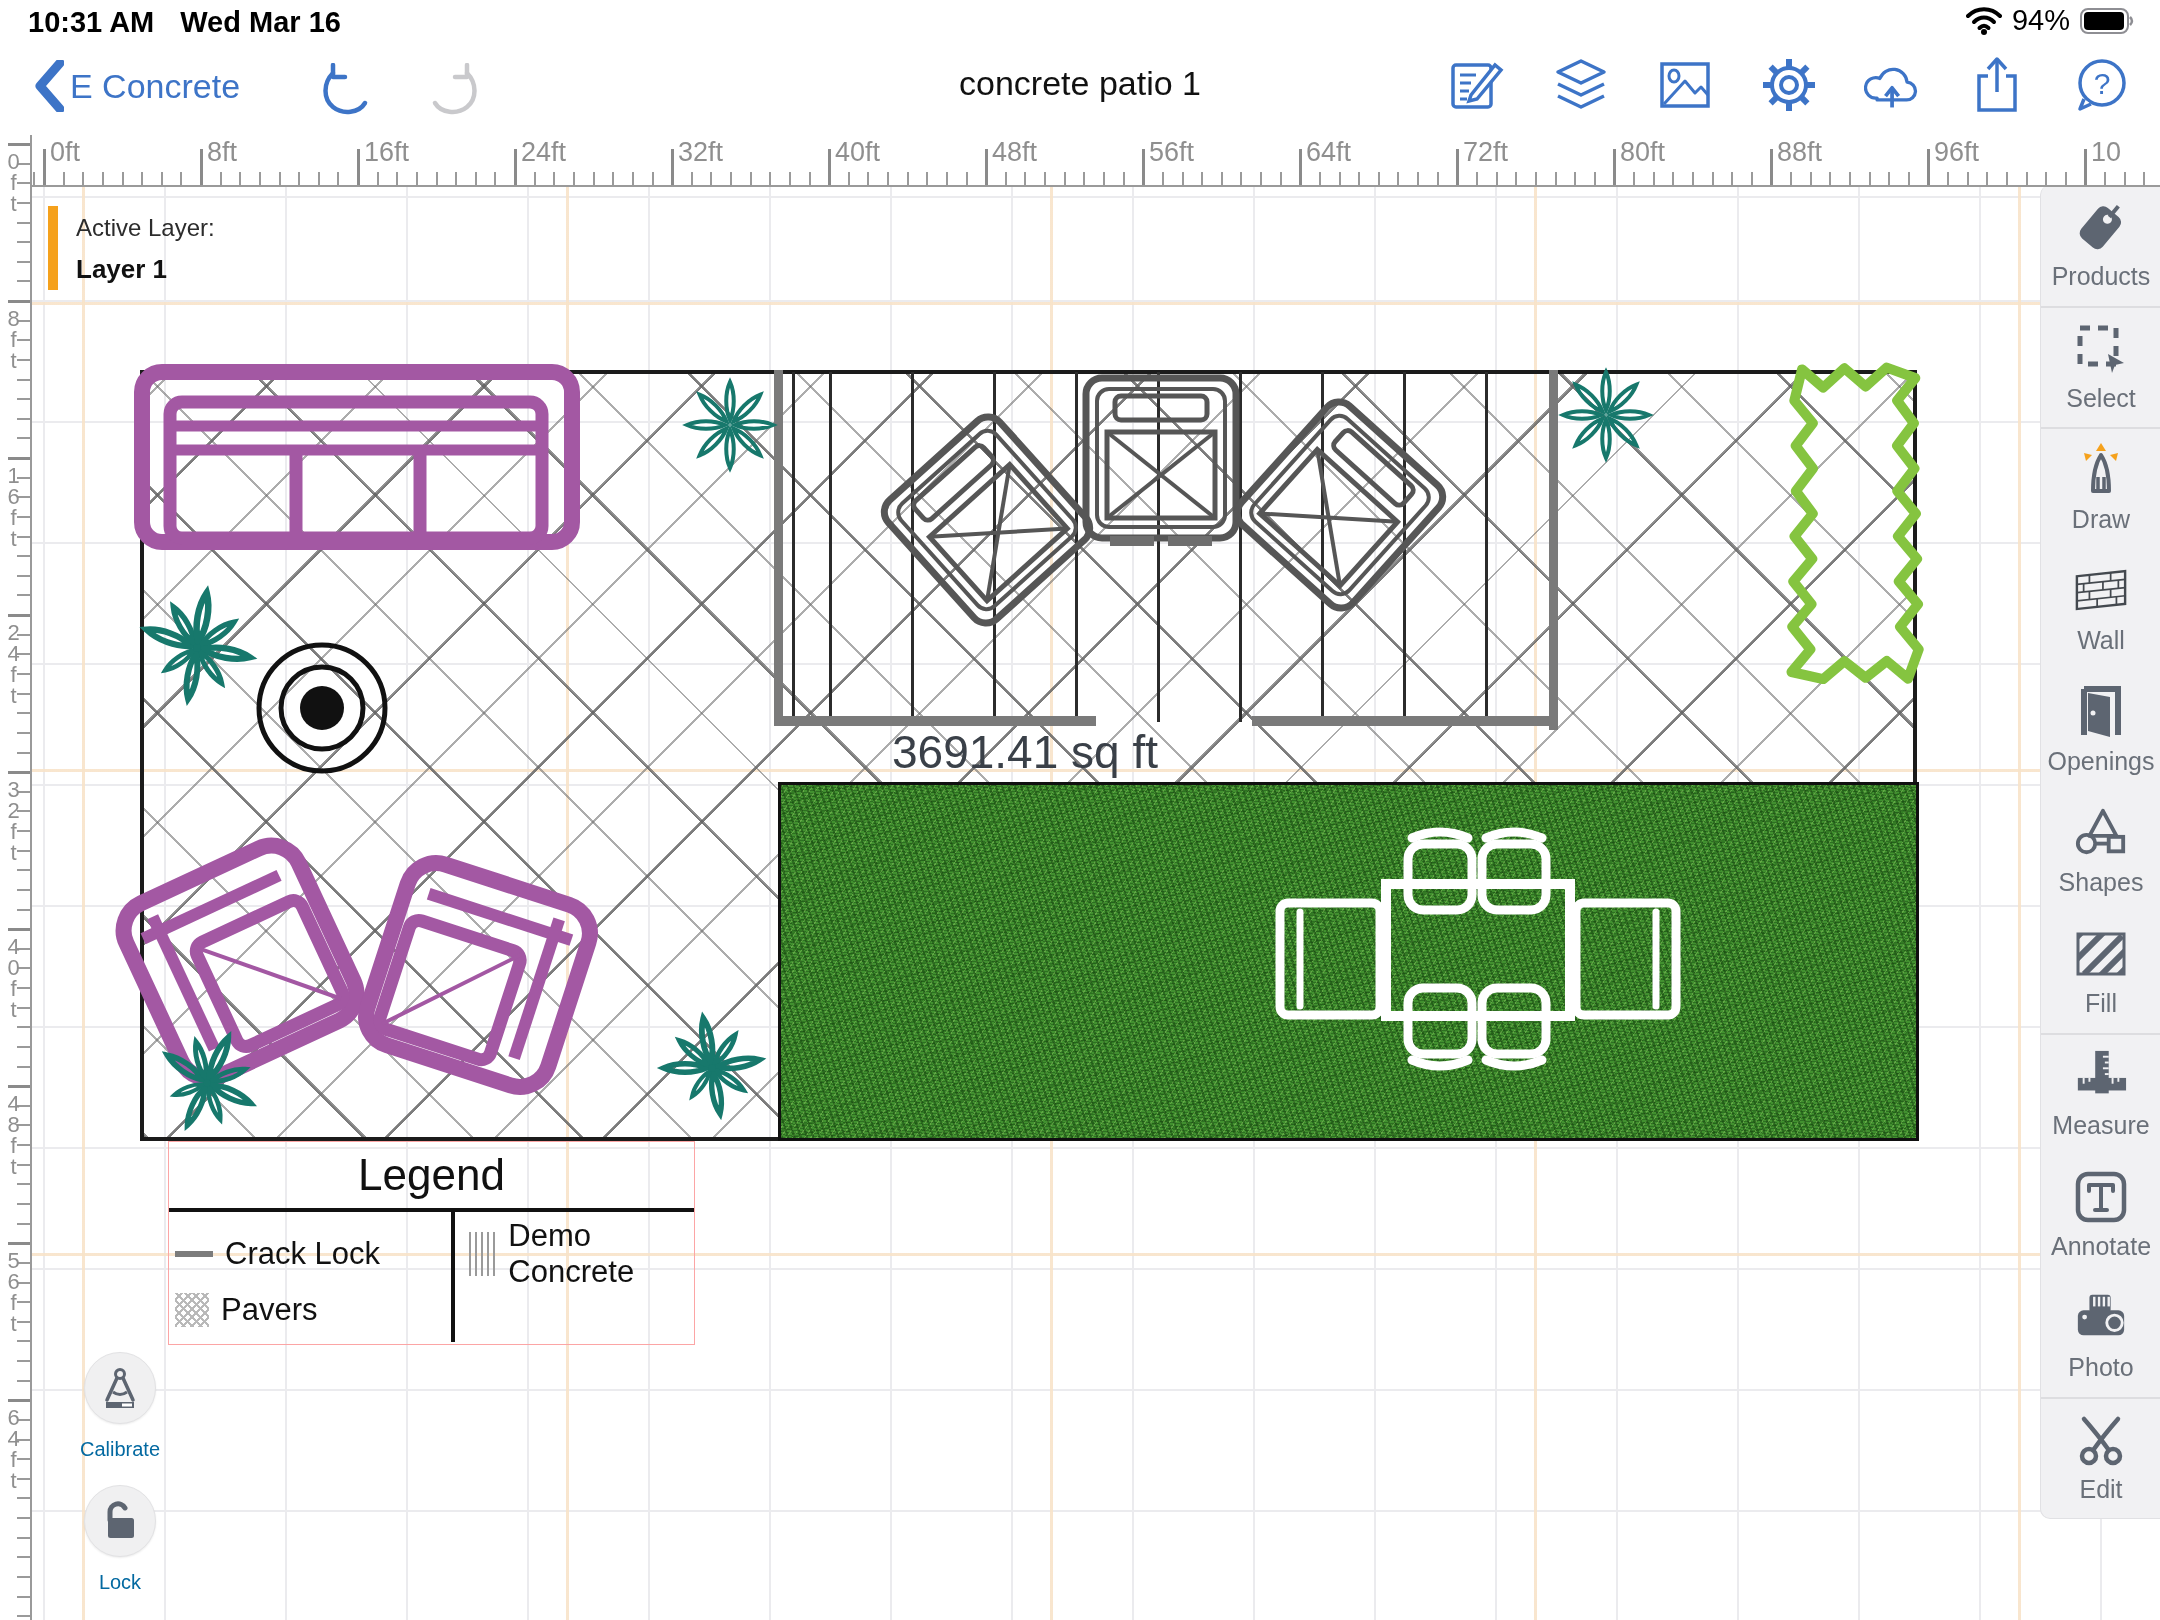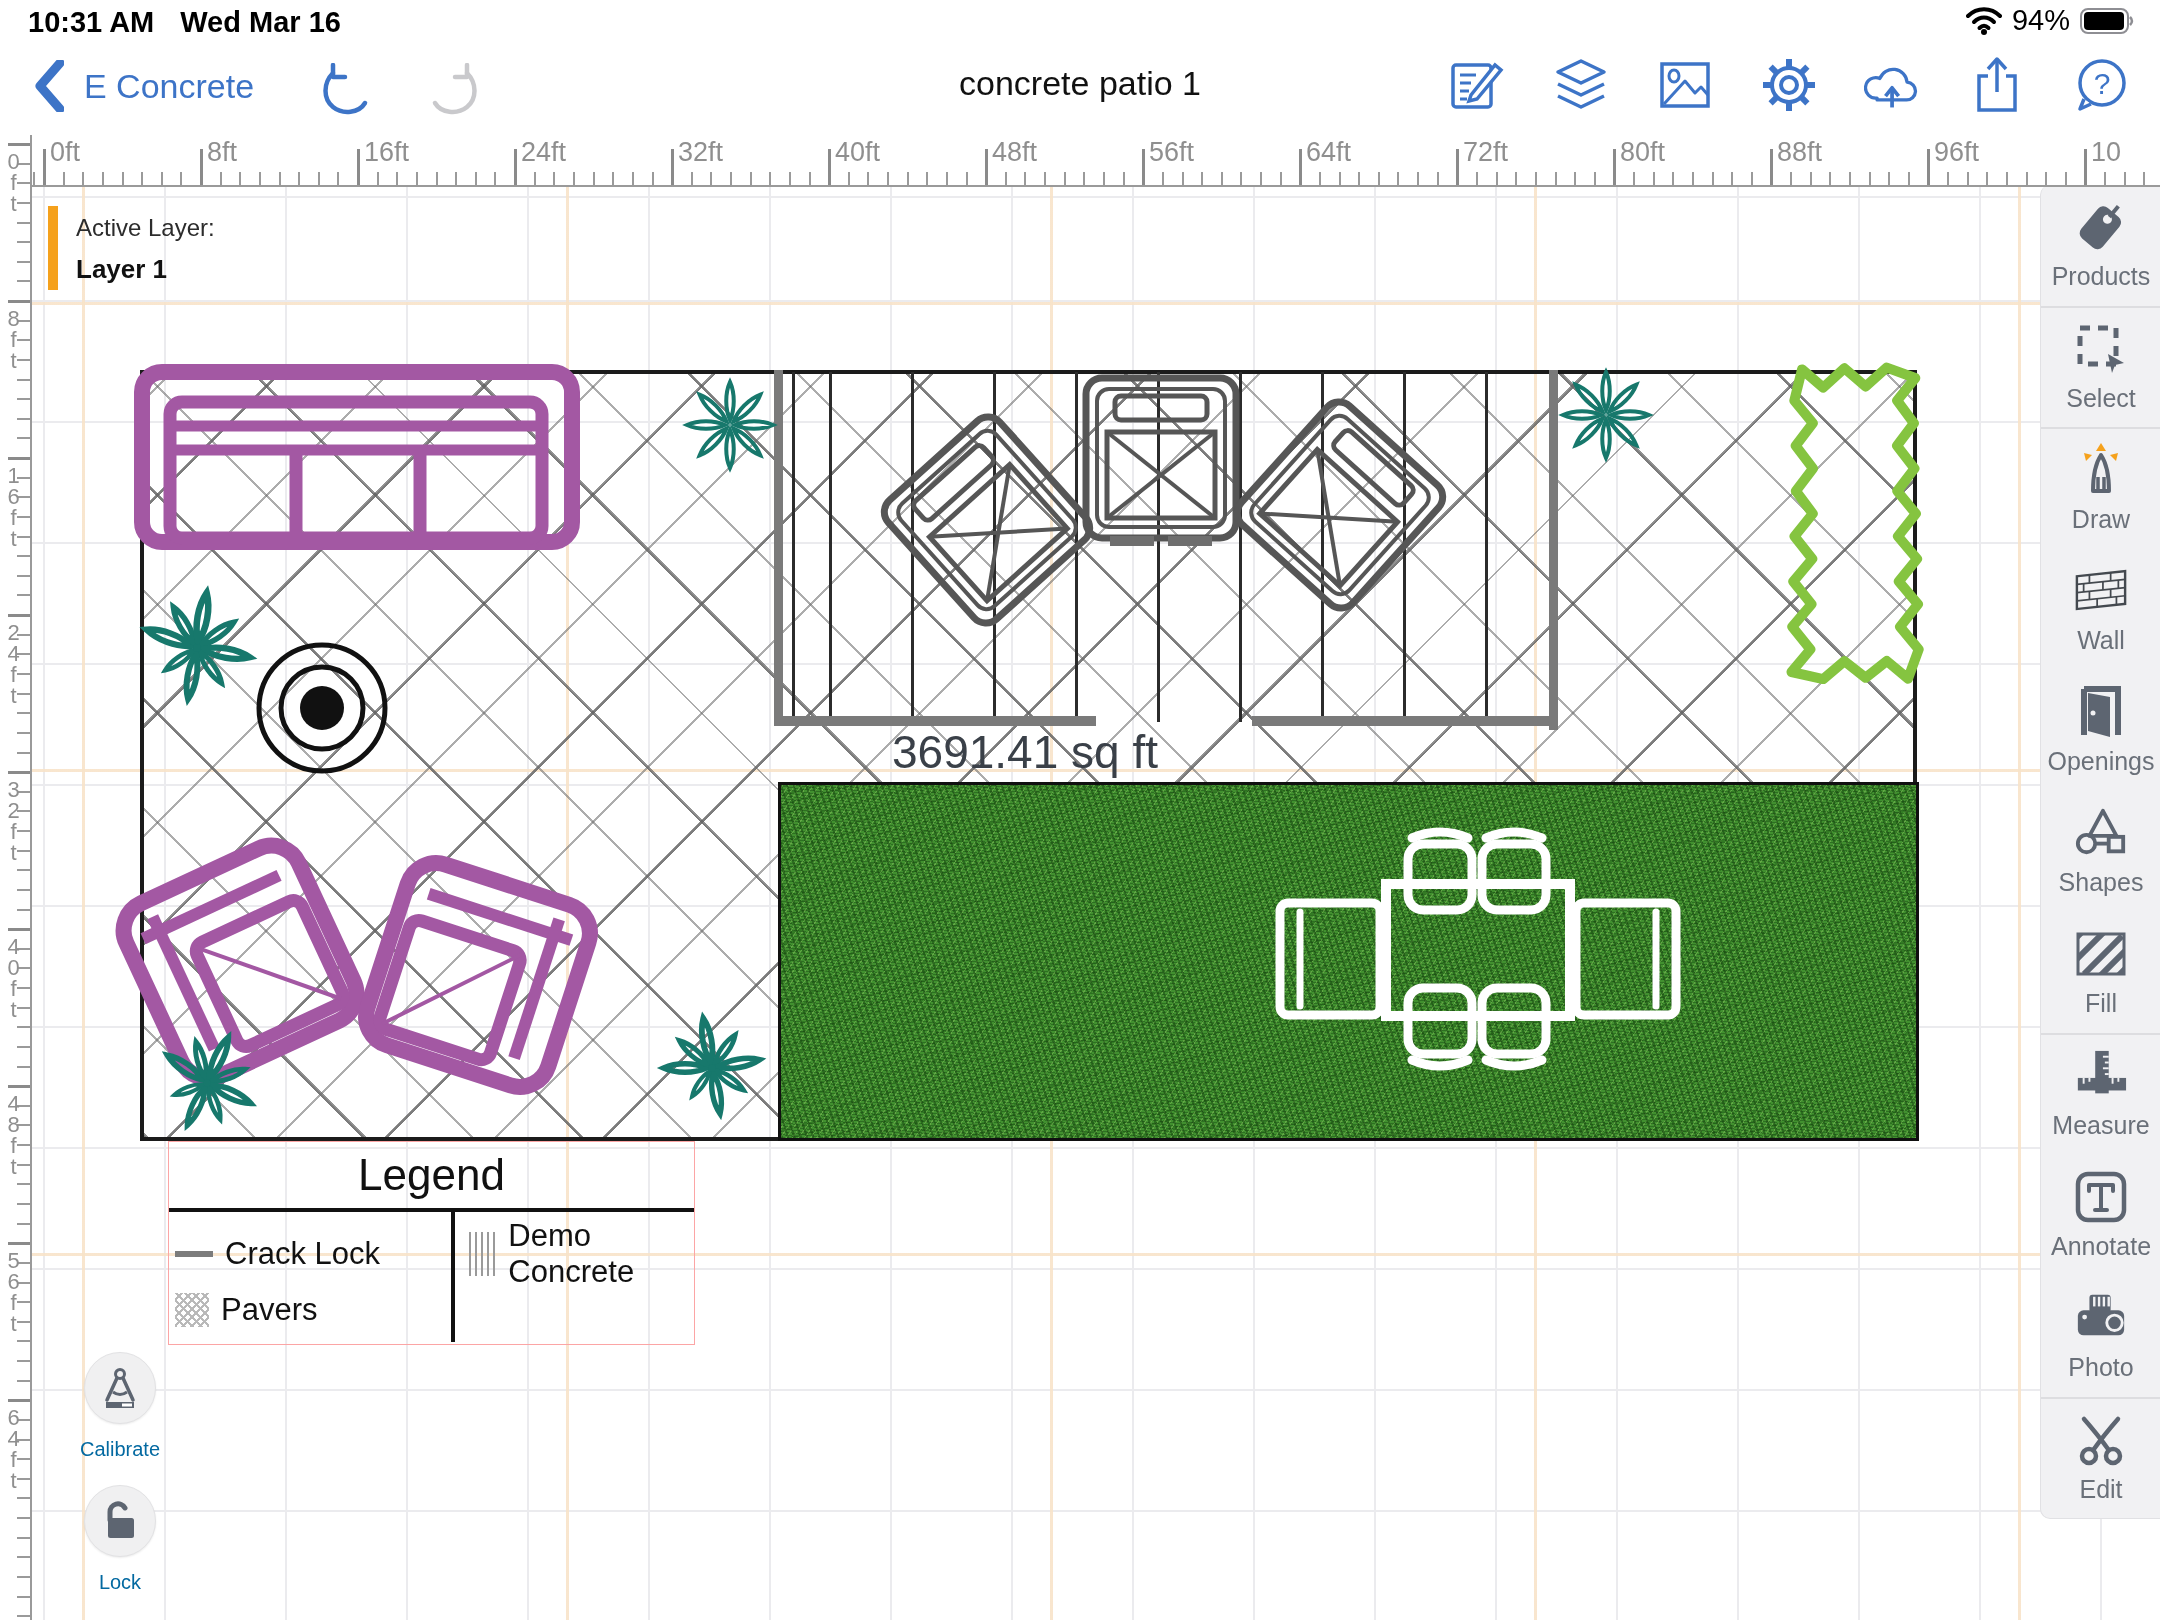--- a/index.html
+++ b/index.html
@@ -10,21 +10,21 @@
     -webkit-font-smoothing:antialiased;
   }
   
   .statusbar{position:absolute;left:0;top:0;width:2160px;height:42px;background:#fff;z-index:40;}
   .status-left{position:absolute;left:28px;top:6px;font-size:29px;font-weight:600;color:#000;}
   .status-date{font-weight:600;margin-left:26px;}
   .status-right{position:absolute;right:24px;top:4px;display:flex;align-items:center;gap:10px;}
   .battery-pct{font-size:29px;font-weight:500;color:#000;}
   
   .toolbar{position:absolute;left:0;top:42px;width:2160px;height:93px;background:#fff;z-index:40;}
-  .back-group{position:absolute;left:34px;top:18px;display:flex;align-items:center;gap:20px;cursor:pointer;}
+  .back-group{position:absolute;left:34px;top:18px;display:flex;align-items:center;gap:6px;cursor:pointer;}
   .back-label{font-size:34px;color:#3D74C7;}
   .undo-btn{position:absolute;left:318px;top:20px;}
   .redo-btn{position:absolute;left:424px;top:20px;}
   .doc-title{position:absolute;left:0;right:0;top:22px;text-align:center;font-size:34px;font-weight:400;color:#111;}
   .tb-icons{position:absolute;right:30px;top:14px;display:flex;gap:46px;align-items:center;}
   .tb-icon{width:58px;height:58px;display:flex;align-items:center;justify-content:center;cursor:pointer;}
   
   .ruler-top{position:absolute;left:30px;top:135px;width:2130px;height:50px;background:#fff;border-bottom:2px solid #9a9a9a;overflow:hidden;z-index:30;}
   .ruler-top .minor{position:absolute;left:0;right:0;bottom:0;height:13px;
      background:repeating-linear-gradient(90deg,#9a9a9a 0 2px,transparent 2px 19.63px);background-position:13px 0;}

